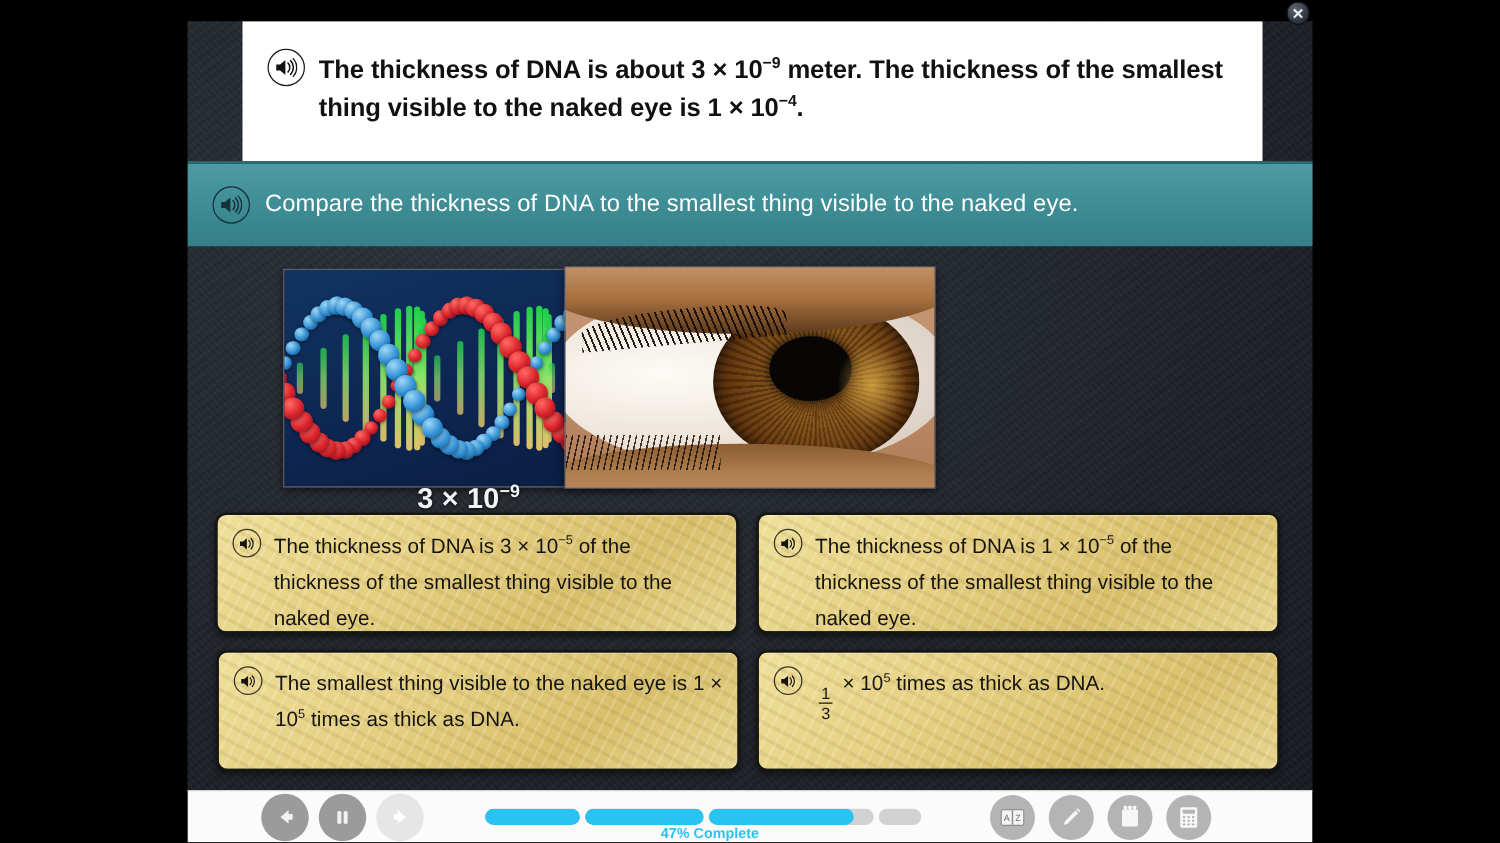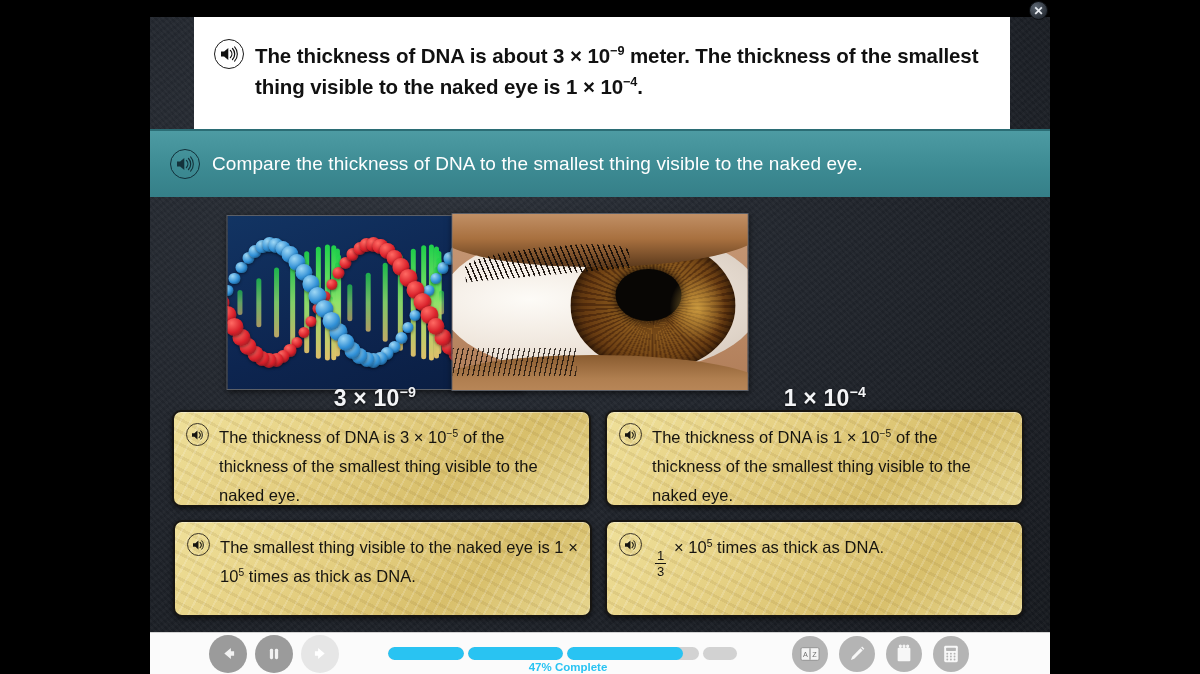--- a/index.html
+++ b/index.html
@@ -426,23 +426,20 @@
             <div class="iris">
                 <div class="pupil"></div>
                 <div class="iris-glow"></div>
               </div>
             <div class="lid-top"></div>
             <div class="lashes-top"></div>
             <div class="lid-bottom"></div>
             <div class="lashes-bottom"></div>
           </div>
         </div>
-        <div class="media-caption">
-          <span>1 × 10</span><sup>−4</sup>
-        </div>
       </div>
 
     </div>
 
     <div class="answers">
 
       <div class="card c0">
         <span class="spk spk-sm">
           <svg width="14" height="12" viewBox="0 0 18 16" aria-hidden="true">
             <path d="M1 5.6h3.1L8.3 2v12L4.1 10.4H1z" fill="#16140f"></path>

